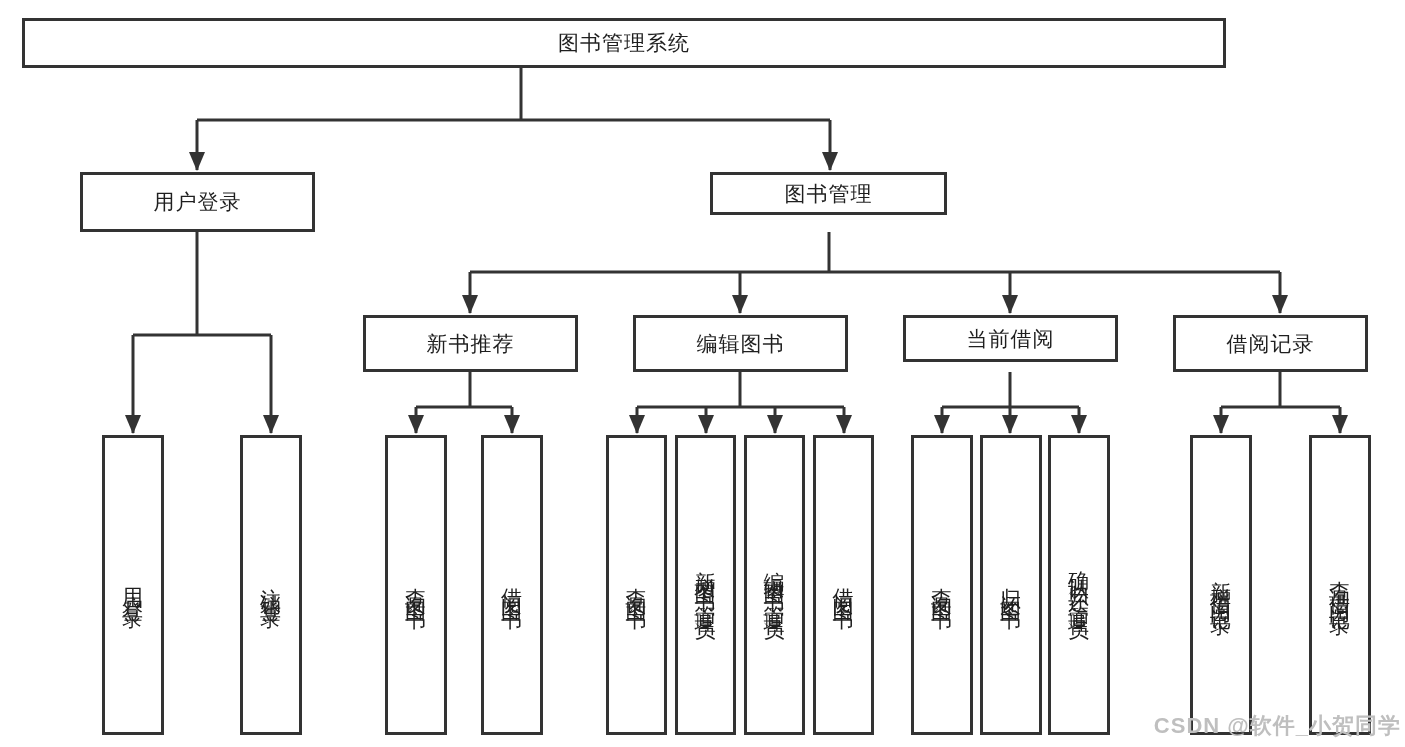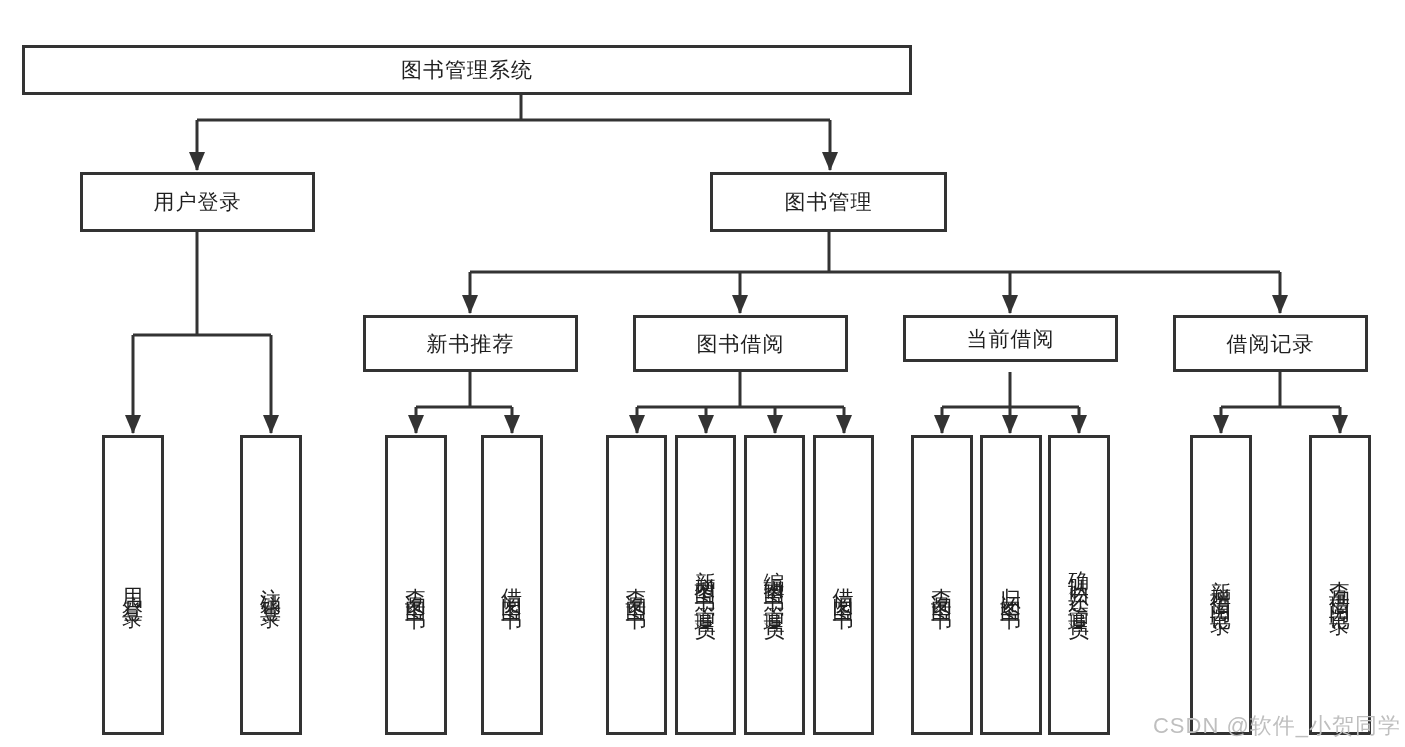--- a/index.html
+++ b/index.html
@@ -31,20 +31,21 @@
     font-size:21px;
     line-height:1;
     padding:6px 0;
   }
   .watermark{
     position:absolute;z-index:3;
     right:4px;bottom:6px;
     font-size:22px;letter-spacing:1px;
     color:var(--watermark);
     user-select:none;
+    font-weight:bold;
   }
 </style>
 </head>
 <body>
 
 <div class="stage">
 
   <svg class="connectors" width="1405" height="747" viewBox="0 0 1405 747">
     <defs>
       <marker id="arrow" markerUnits="userSpaceOnUse" markerWidth="24" markerHeight="20" refX="18" refY="8" orient="auto">
@@ -88,27 +89,27 @@
       <line x1="1010" y1="407" x2="1010" y2="433" marker-end="url(#arrow)"></line>
       <line x1="1079" y1="407" x2="1079" y2="433" marker-end="url(#arrow)"></line>
 
       <polyline points="1280,372 1280,407"></polyline>
       <polyline points="1221,407 1340,407"></polyline>
       <line x1="1221" y1="407" x2="1221" y2="433" marker-end="url(#arrow)"></line>
       <line x1="1340" y1="407" x2="1340" y2="433" marker-end="url(#arrow)"></line>
     </g>
   </svg>
 
-  <div class="box h-label" style="left:22px;top:18px;width:890px;height:50px;margin-top:27px;">图书管理系统</div>
+  <div class="box h-label" style="left:22px;top:18px;width:1204px;height:50px;">图书管理系统</div>
 
   <div class="box h-label" style="left:80px;top:172px;width:235px;height:60px;">用户登录</div>
-  <div class="box h-label" style="left:710px;top:172px;width:237px;height:60px;">图书管理</div>
+  <div class="box h-label" style="left:710px;top:172px;width:237px;height:43px;">图书管理</div>
 
   <div class="box h-label" style="left:363px;top:315px;width:215px;height:57px;">新书推荐</div>
-  <div class="box h-label" style="left:633px;top:315px;width:215px;height:57px;">图书借阅</div>
+  <div class="box h-label" style="left:633px;top:315px;width:215px;height:57px;">编辑图书</div>
   <div class="box h-label" style="left:903px;top:315px;width:215px;height:47px;">当前借阅</div>
   <div class="box h-label" style="left:1173px;top:315px;width:195px;height:57px;">借阅记录</div>
 
   <div class="box leaf" style="left:102px;top:435px;width:62px;height:300px;">用户登录</div>
   <div class="box leaf" style="left:240px;top:435px;width:62px;height:300px;">注销登录</div>
 
   <div class="box leaf" style="left:385px;top:435px;width:62px;height:300px;">查询图书</div>
   <div class="box leaf" style="left:481px;top:435px;width:62px;height:300px;">借阅图书</div>
 
   <div class="box leaf" style="left:606px;top:435px;width:61px;height:300px;">查询图书</div>

